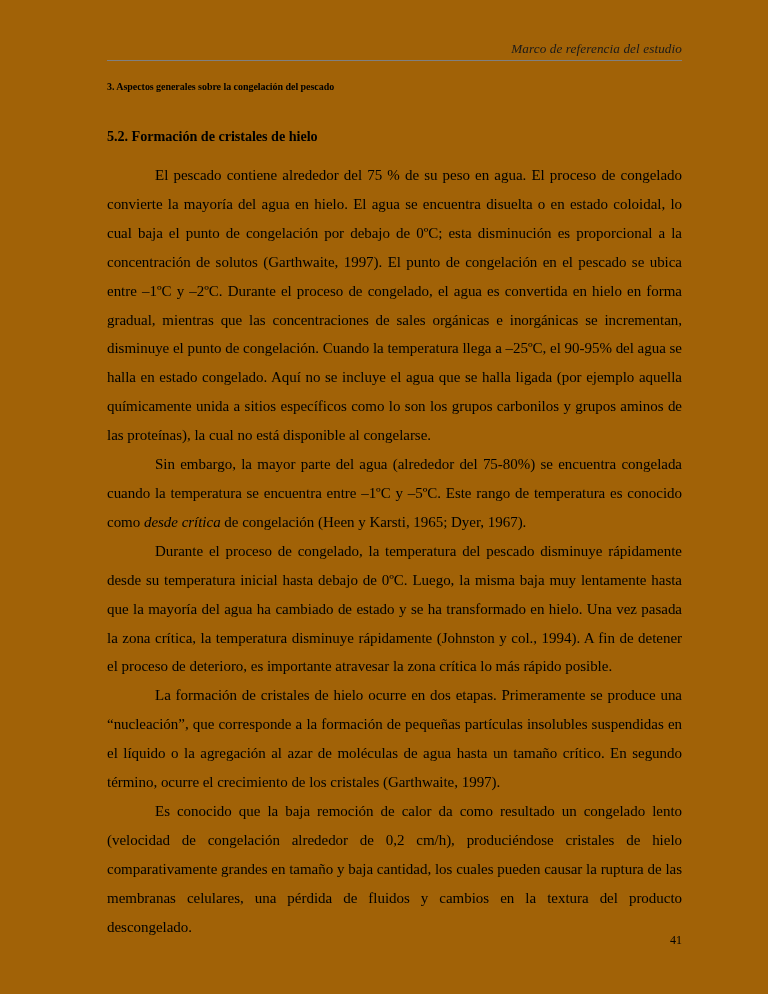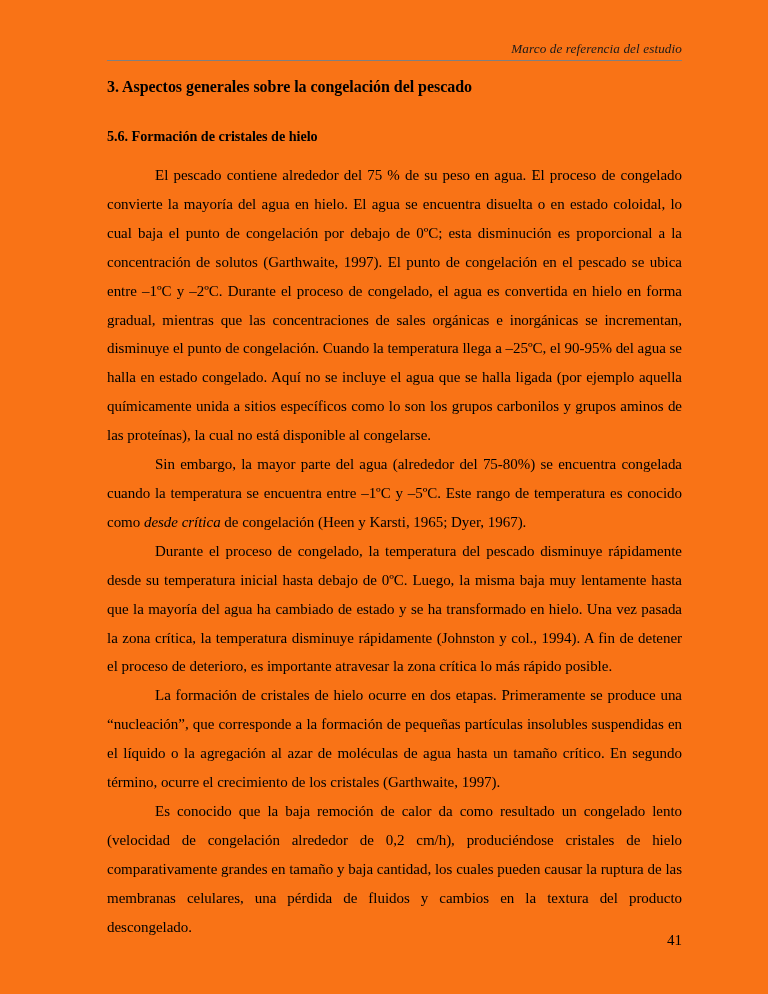--- a/index.html
+++ b/index.html
@@ -10,21 +10,21 @@
   }
   body {
     font-family: "Liberation Serif", "DejaVu Serif", serif;
     color: #000000;
   }
   .page {
     position: relative;
     width: 768px;
     height: 994px;
     margin: 0 auto;
-    background: #f97316;
+    background: #a16207;
     overflow: hidden;
     box-sizing: border-box;
   }
   .content {
     position: absolute;
     left: 107px;
     top: 0;
     width: 575px;
     height: 994px;
   }
@@ -52,21 +52,21 @@
   }
 
   
   .doc-body {
     position: absolute;
     top: 76px;
     left: 0;
     width: 575px;
   }
   h1.section-title {
-    font-size: 16px;
+    font-size: 10px;
     font-weight: bold;
     margin: 0;
     padding: 0;
     line-height: 21px;
     letter-spacing: -0.05px;
   }
   h2.subsection-title {
     font-size: 14.2px;
     font-weight: bold;
     margin: 0;
@@ -93,41 +93,41 @@
   }
   p.body-par i { font-style: italic; }
 
   
   .page-number {
     position: absolute;
     left: 0;
     top: 930px;
     width: 575px;
     text-align: right;
-    font-size: 15px;
+    font-size: 12px;
     line-height: 20px;
   }
 </style>
 </head>
 <body>
 
 <div class="page">
   <div class="content">
 
     <div class="running-header">Marco de referencia del estudio</div>
 
     <div class="header-rule"></div>
 
     <div class="doc-body">
 
       <h1 class="section-title">3. Aspectos generales sobre la congelación del pescado</h1>
 
       <div class="gap-after-h1"></div>
 
-      <h2 class="subsection-title">5.6. Formación de cristales de hielo</h2>
+      <h2 class="subsection-title">5.2. Formación de cristales de hielo</h2>
 
       <div class="gap-after-h2"></div>
 
       <p class="body-par">El pescado contiene alrededor del 75 % de su peso en agua. El proceso de congelado convierte la mayoría del agua en hielo. El agua se encuentra disuelta o en estado coloidal, lo cual baja el punto de congelación por debajo de 0ºC; esta disminución es proporcional a la concentración de solutos (Garthwaite,  1997). El punto de congelación en el pescado se ubica entre –1ºC y –2ºC. Durante el proceso de congelado, el agua es convertida en hielo en forma gradual, mientras que las concentraciones de sales orgánicas e inorgánicas se incrementan, disminuye el punto de congelación. Cuando la temperatura llega a –25ºC, el 90-95% del agua se halla en estado congelado. Aquí no se incluye el agua que se halla ligada (por ejemplo aquella químicamente unida a sitios específicos como lo son los grupos carbonilos y grupos aminos de las proteínas), la cual no está disponible al congelarse.</p>
 
       <p class="body-par"><span>Sin embargo, la mayor parte del agua (alrededor del 75-80%) se encuentra congelada cuando la temperatura se encuentra   entre   –1ºC y –5ºC. Este rango de temperatura es conocido como </span><i>desde crítica</i><span> de congelación  (Heen y  Karsti, 1965; Dyer, 1967).</span></p>
 
       <p class="body-par">Durante el proceso de congelado, la temperatura del pescado disminuye rápidamente desde su temperatura inicial hasta debajo de 0ºC. Luego, la misma  baja muy lentamente hasta que la mayoría del agua ha cambiado de estado y se ha transformado en hielo. Una vez pasada la zona crítica, la temperatura disminuye rápidamente  (Johnston y col., 1994). A fin de detener el proceso de deterioro, es importante atravesar la zona crítica lo más rápido posible.</p>
 
       <p class="body-par">La formación de cristales de hielo ocurre en dos etapas. Primeramente se produce una “nucleación”, que corresponde a la formación de pequeñas partículas insolubles suspendidas en el líquido o la agregación al azar de moléculas de agua hasta un tamaño crítico. En segundo término, ocurre el crecimiento de los cristales (Garthwaite,  1997).</p>

